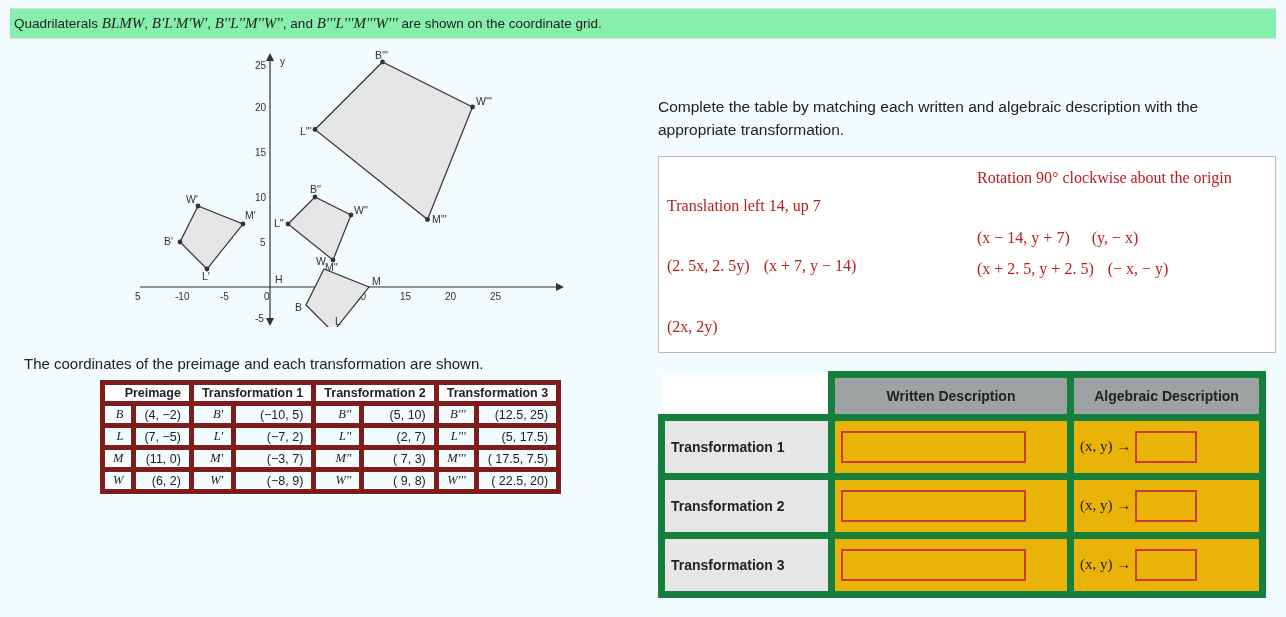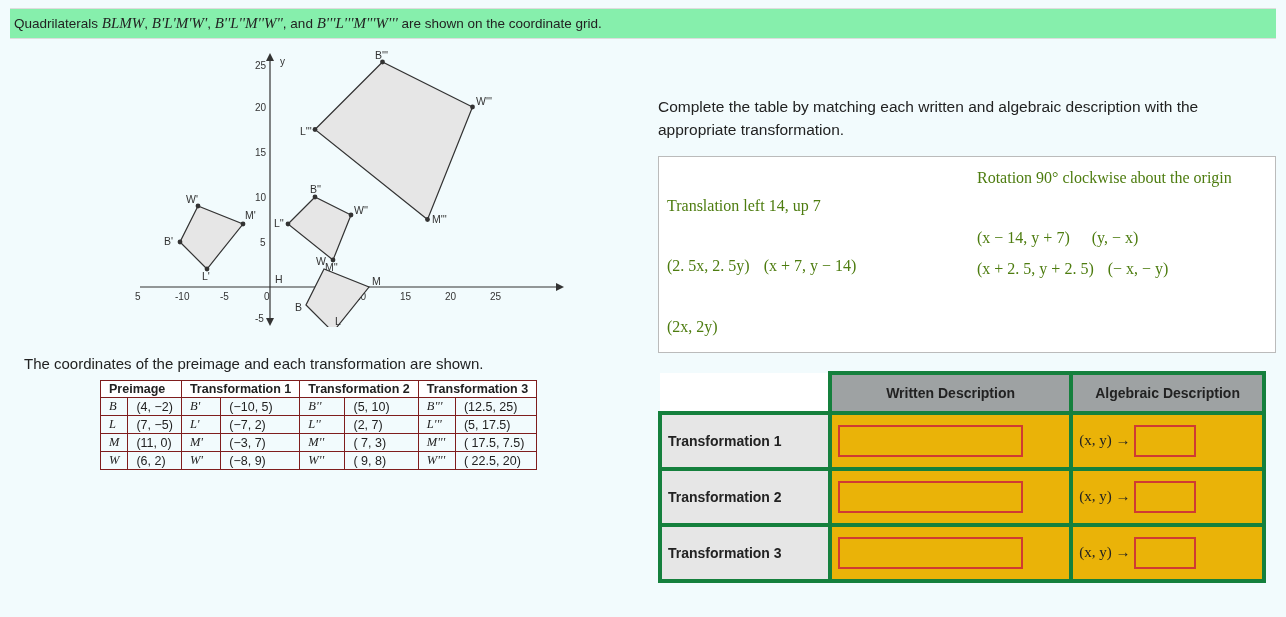--- a/index.html
+++ b/index.html
@@ -28,35 +28,35 @@
   .chart-svg { width: 100%; height: 100%; }
   .axis-line { stroke: #333; stroke-width: 1.2; }
   .poly { fill: #e6e6e6; stroke: #333; stroke-width: 1.2; }
   .pt { fill: #333; }
   .lbl { font-family: Arial; font-size: 10.5px; fill: #333; }
   .tick { font-family: Arial; font-size: 10px; fill: #333; }
 
   .coord-caption { margin: 28px 0 8px 4px; font-size: 15px; }
 
   table.coord { border-collapse: collapse; font-size: 12.5px; margin-left: 80px; }
-  table.coord th, table.coord td { border: 1px solid #7f1d1d; padding: 1px 8px; text-align: left; white-space: nowrap; }
+  table.coord th, table.coord td { border: 5px solid #7f1d1d; padding: 1px 8px; text-align: right; white-space: nowrap; }
   table.coord th { font-weight: bold; background: #fff; }
   .var { font-style: italic; font-family: 'Times New Roman', serif; }
 
   .instr { font-size: 15.5px; line-height: 1.5; margin-top: 38px; }
 
   .dragbank {
     margin-top: 14px; border: 1px solid #bbb; padding: 6px 8px 10px 8px;
     background: #fff; font-size: 16px; line-height: 1.9;
     font-family: 'Times New Roman', serif;
   }
-  .dragbank .item { color: #4d7c0f; margin-right: 10px; white-space: nowrap; display: inline-block; }
+  .dragbank .item { color: #b91c1c; margin-right: 10px; white-space: nowrap; display: inline-block; }
 
   table.answer { border-collapse: collapse; margin-top: 18px; width: 608px; font-size: 14px; }
-  table.answer th, table.answer td { border: 4px solid #15803d; padding: 10px 6px; vertical-align: middle; }
+  table.answer th, table.answer td { border: 7px solid #15803d; padding: 10px 6px; vertical-align: middle; }
   table.answer th { background: #9ea2a3; color: #222; font-weight: bold; text-align: center; }
   table.answer td.rowlabel { background: #e6e6e6; font-weight: bold; width: 170px; }
   table.answer td.dropcell { background: #eab308; }
   .dropzone { border: 2px solid #cf3b33; min-height: 32px; min-width: 62px; display: inline-block; vertical-align: middle; }
   .dropzone.wide { width: 185px; height: 32px; }
   .xy { font-family: 'Times New Roman', serif; font-size: 15px; }
 </style>
 </head>
 <body>
 

